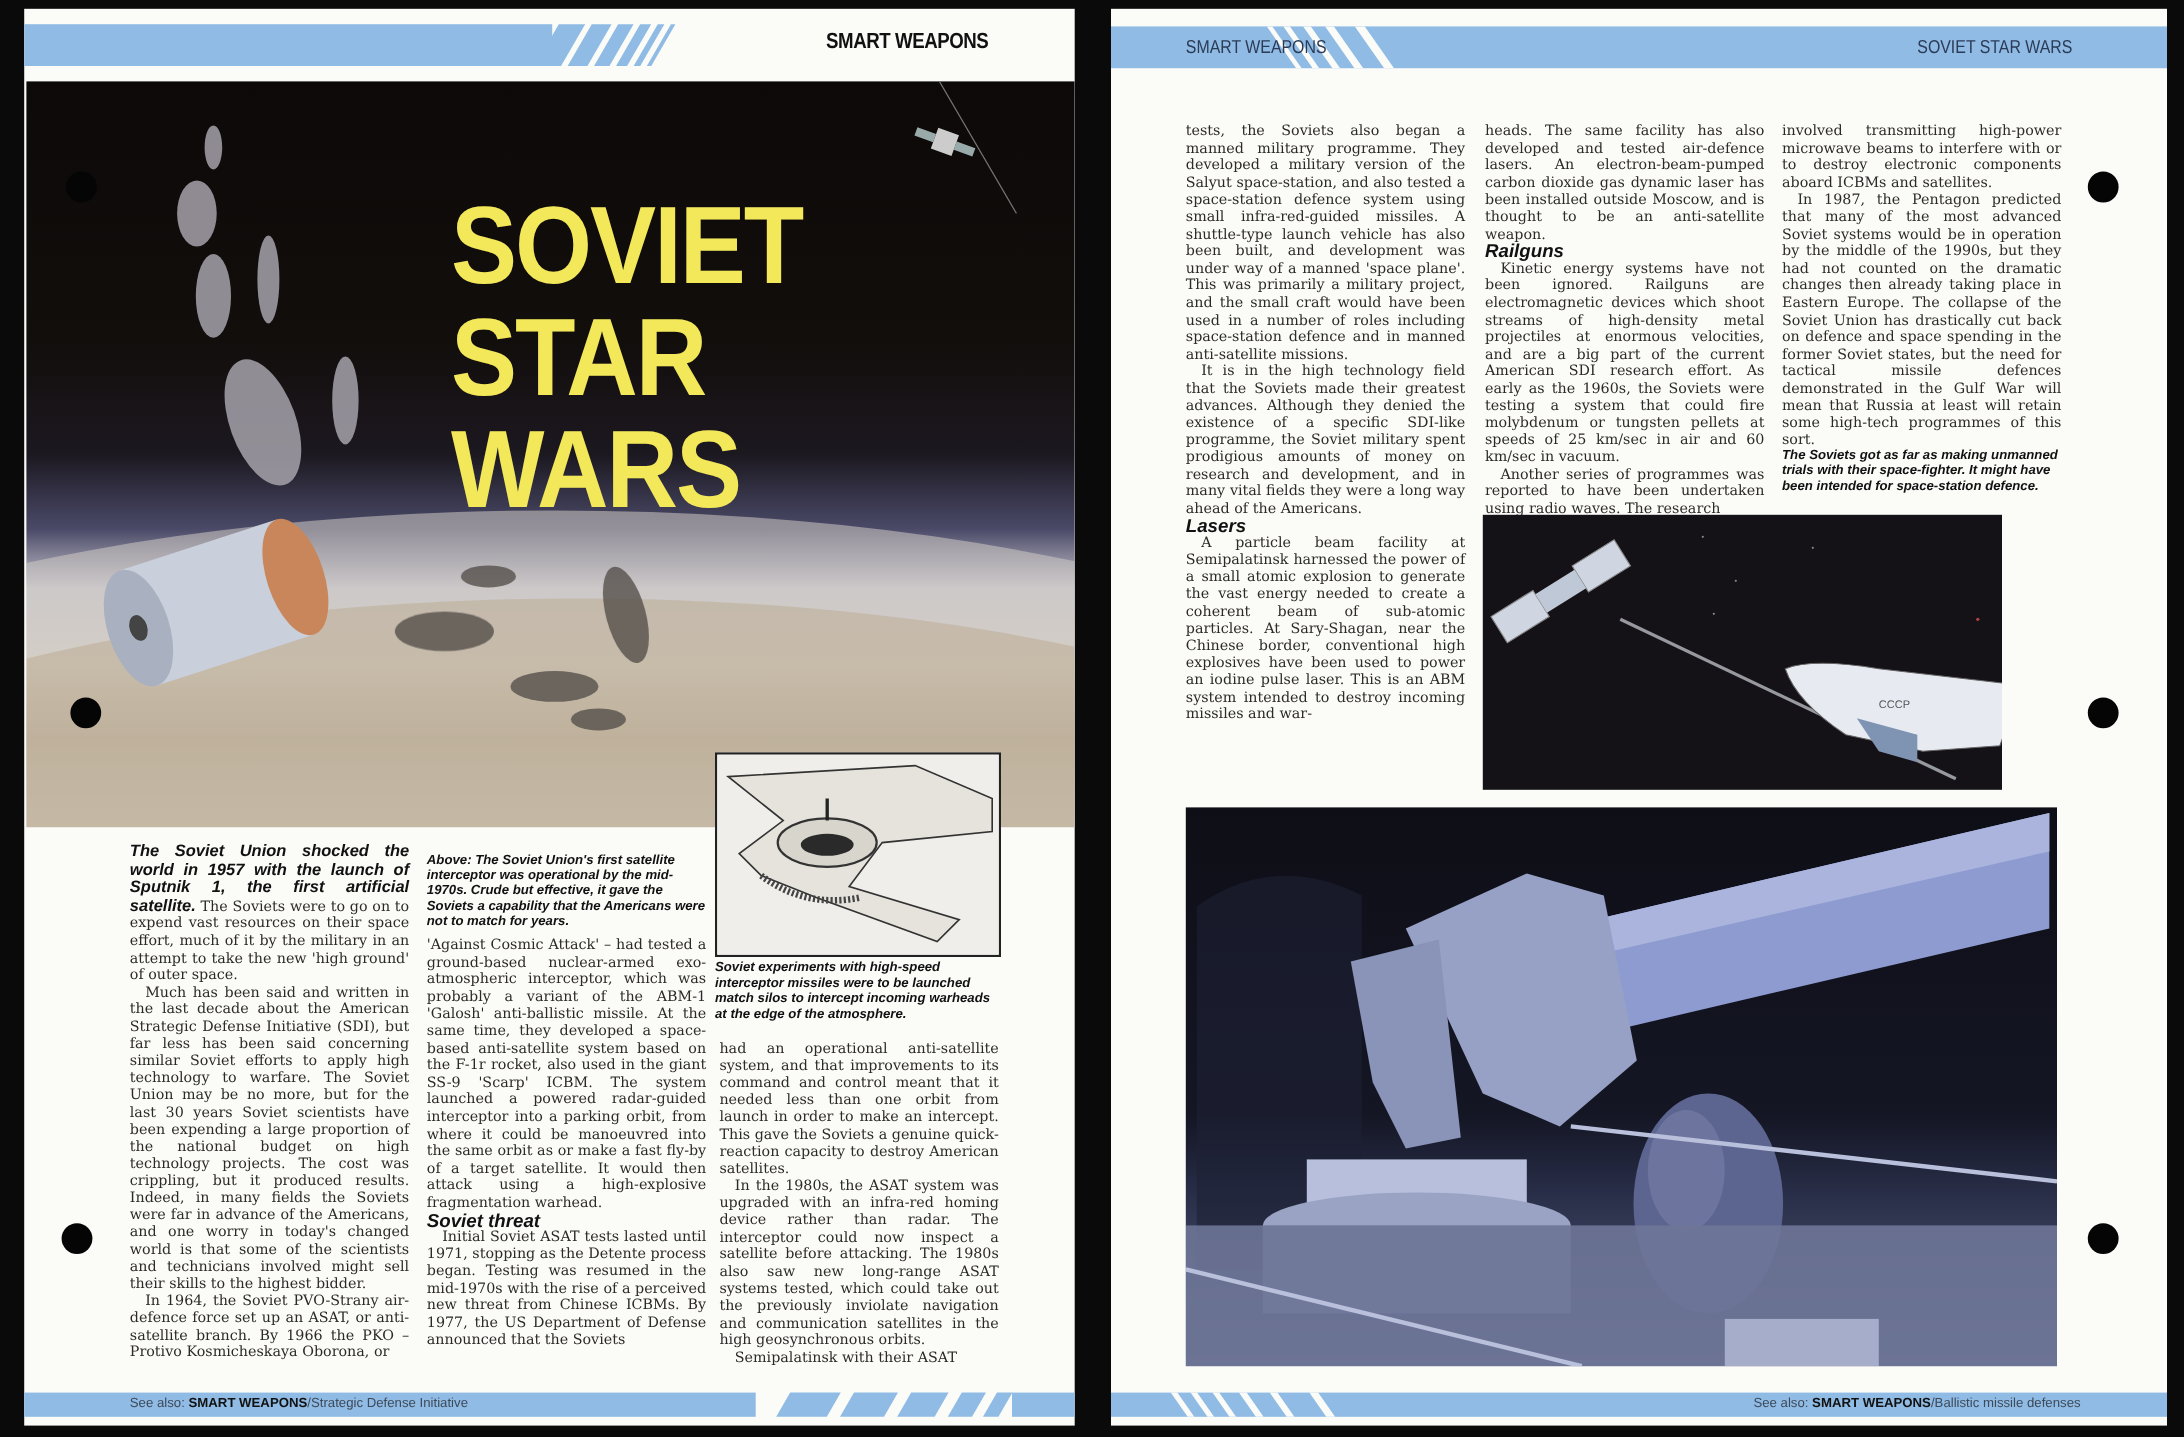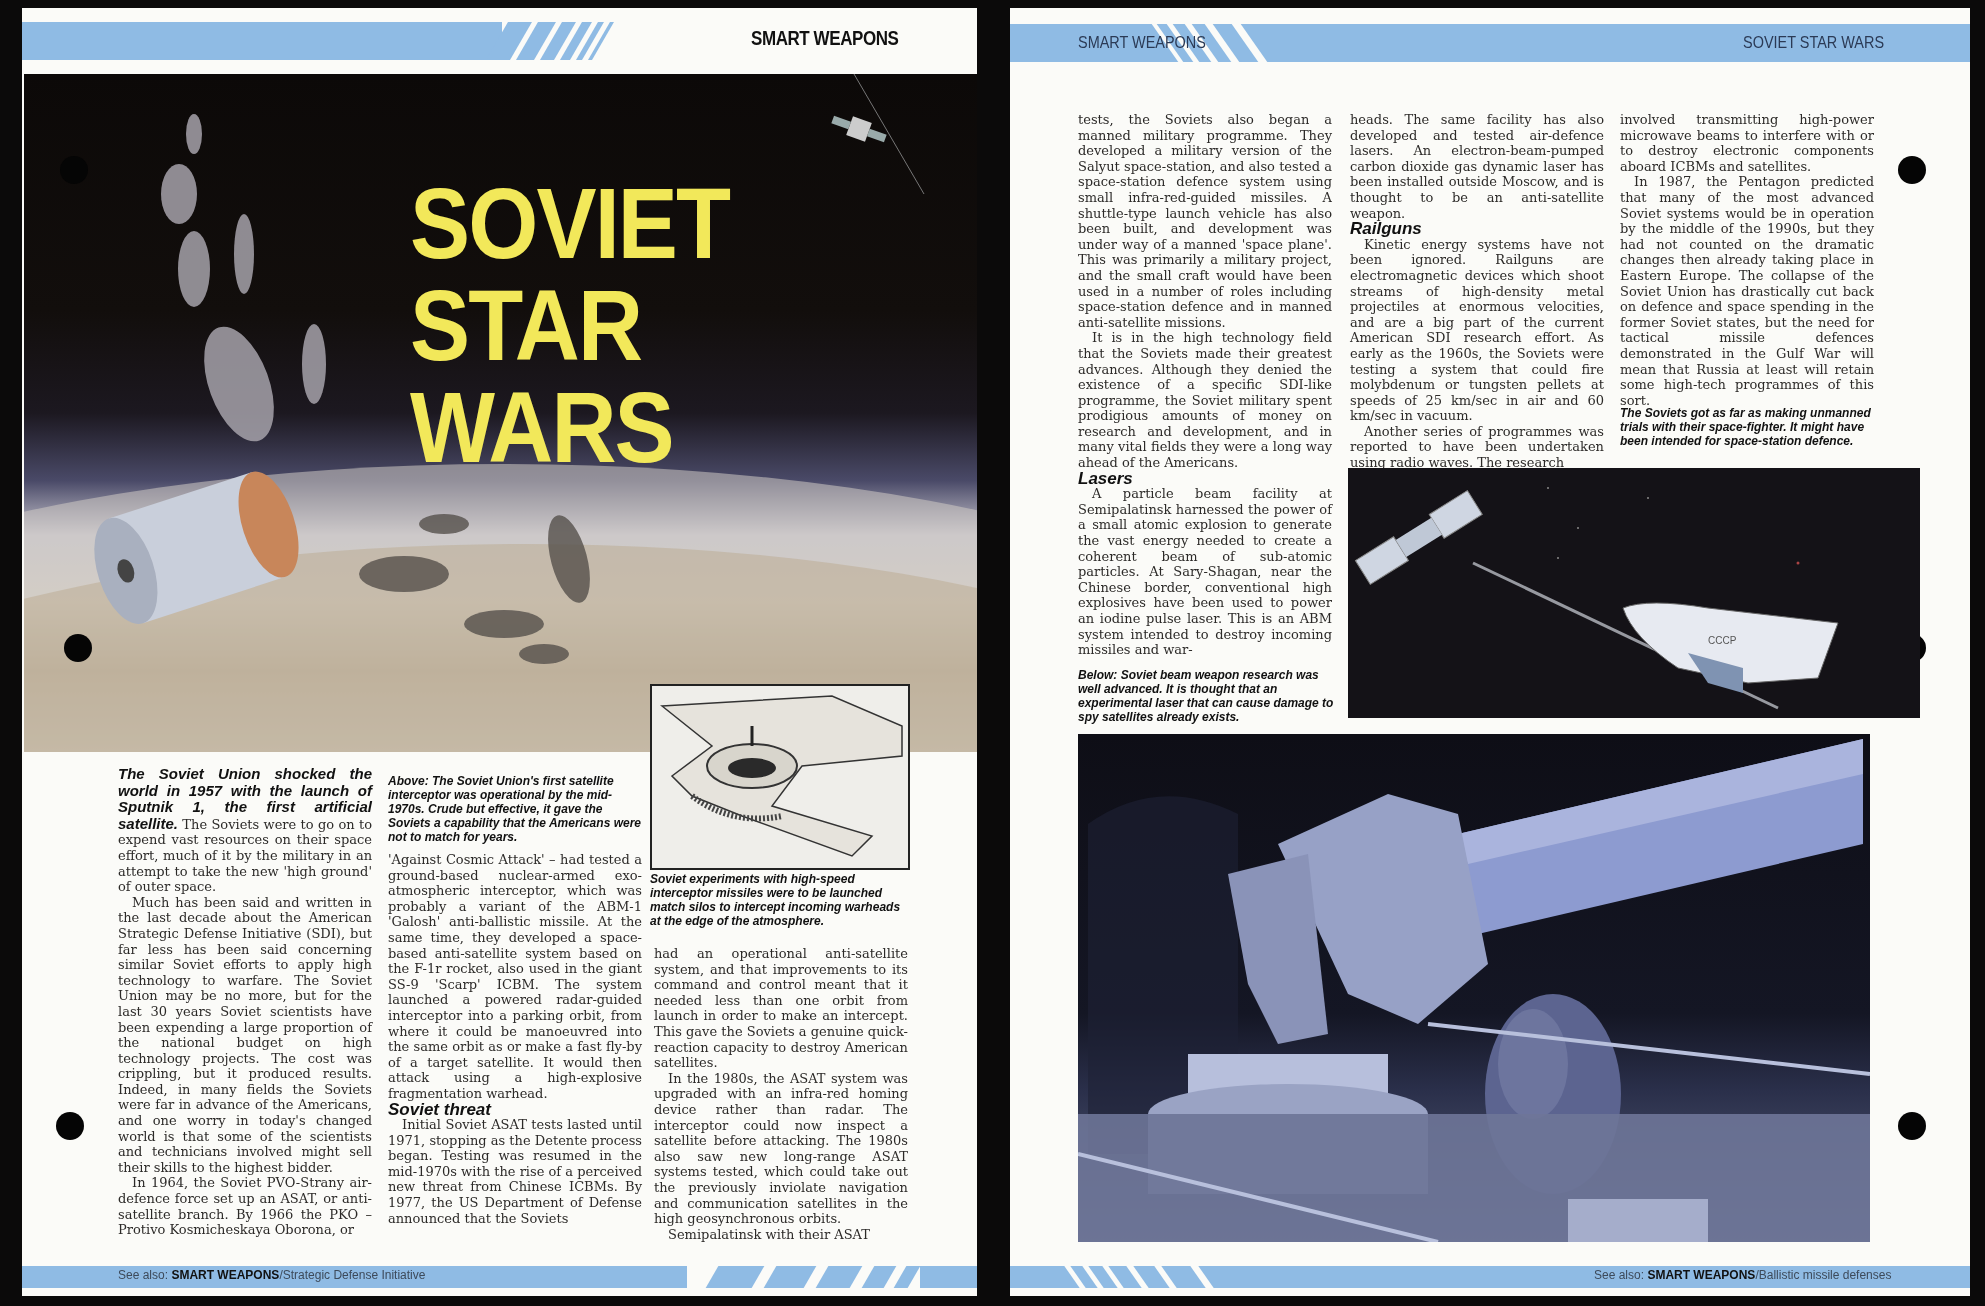--- a/index.html
+++ b/index.html
@@ -144,36 +144,35 @@
   <div class="hole" style="left:888px;top:148px;"></div>
   <div class="hole" style="left:888px;top:626px;"></div>
   <div class="hole" style="left:888px;top:1104px;"></div>
 
   <div class="body-text" style="left:68px;top:104px;width:254px;">
     <p class="noindent">tests, the Soviets also began a manned military programme. They developed a military version of the Salyut space-station, and also tested a space-station defence system using small infra-red-guided missiles. A shuttle-type launch vehicle has also been built, and development was under way of a manned 'space plane'. This was primarily a military project, and the small craft would have been used in a number of roles including space-station defence and in manned anti-satellite missions.</p>
     <p>It is in the high technology field that the Soviets made their greatest advances. Although they denied the existence of a specific SDI-like programme, the Soviet military spent prodigious amounts of money on research and development, and in many vital fields they were a long way ahead of the Americans.</p>
     <p class="subhead">Lasers</p>
     <p>A particle beam facility at Semipalatinsk harnessed the power of a small atomic explosion to generate the vast energy needed to create a coherent beam of sub-atomic particles. At Sary-Shagan, near the Chinese border, conventional high explosives have been used to power an iodine pulse laser. This is an ABM system intended to destroy incoming missiles and war-</p>
   </div>
-  <p class="caption" style="left:68px;top:660px;width:256px;">Below: Soviet beam weapon research was well advanced. It is thought that an experimental laser that can cause damage to spy satellites already exists.</p>
 
   <div class="body-text" style="left:340px;top:104px;width:254px;">
     <p class="noindent">heads. The same facility has also developed and tested air-defence lasers. An electron-beam-pumped carbon dioxide gas dynamic laser has been installed outside Moscow, and is thought to be an anti-satellite weapon.</p>
     <p class="subhead">Railguns</p>
     <p>Kinetic energy systems have not been ignored. Railguns are electromagnetic devices which shoot streams of high-density metal projectiles at enormous velocities, and are a big part of the current American SDI research effort. As early as the 1960s, the Soviets were testing a system that could fire molybdenum or tungsten pellets at speeds of 25 km/sec in air and 60 km/sec in vacuum.</p>
     <p>Another series of programmes was reported to have been undertaken using radio waves. The research</p>
   </div>
 
   <div class="body-text" style="left:610px;top:104px;width:254px;">
     <p class="noindent">involved transmitting high-power microwave beams to interfere with or to destroy electronic components aboard ICBMs and satellites.</p>
     <p>In 1987, the Pentagon predicted that many of the most advanced Soviet systems would be in operation by the middle of the 1990s, but they had not counted on the dramatic changes then already taking place in Eastern Europe. The collapse of the Soviet Union has drastically cut back on defence and space spending in the former Soviet states, but the need for tactical missile defences demonstrated in the Gulf War will mean that Russia at least will retain some high-tech programmes of this sort.</p>
   </div>
   <p class="caption" style="left:610px;top:398px;width:256px;">The Soviets got as far as making unmanned trials with their space-fighter. It might have been intended for space-station defence.</p>
 
-  <div style="position:absolute;left:338px;top:460px;width:572px;height:250px;background:#141217;overflow:hidden;">
+  <div style="position:absolute;left:338px;top:460px;width:472px;height:250px;background:#141217;overflow:hidden;">
     <svg width="522" height="250" viewBox="0 0 522 250">
       <g transform="translate(70,70) rotate(-32)">
         <rect x="-65" y="-14" width="45" height="28" fill="#cfd6e2" stroke="#888"></rect>
         <rect x="22" y="-14" width="45" height="28" fill="#cfd6e2" stroke="#888"></rect>
         <rect x="-20" y="-10" width="42" height="20" fill="#bfc8d6"></rect>
       </g>
       <line x1="125" y1="95" x2="430" y2="240" stroke="#cfd3db" stroke-width="3" opacity="0.7"></line>
       <g>
         <path d="M275 140 Q300 130 360 140 L490 155 L470 210 L400 215 L330 200 Q285 170 275 140 Z" fill="#e7eaf1" stroke="#666"></path>
         <path d="M340 185 L395 200 L395 225 L360 215 Z" fill="#7f93b2"></path>

